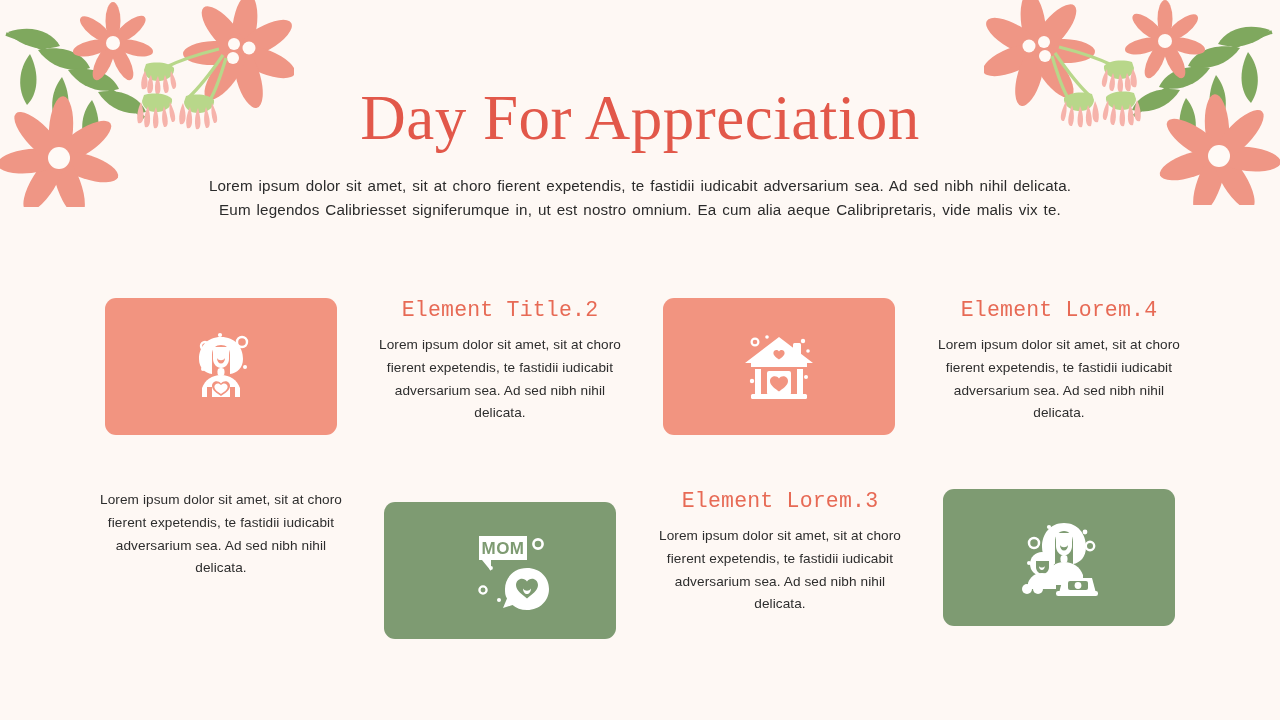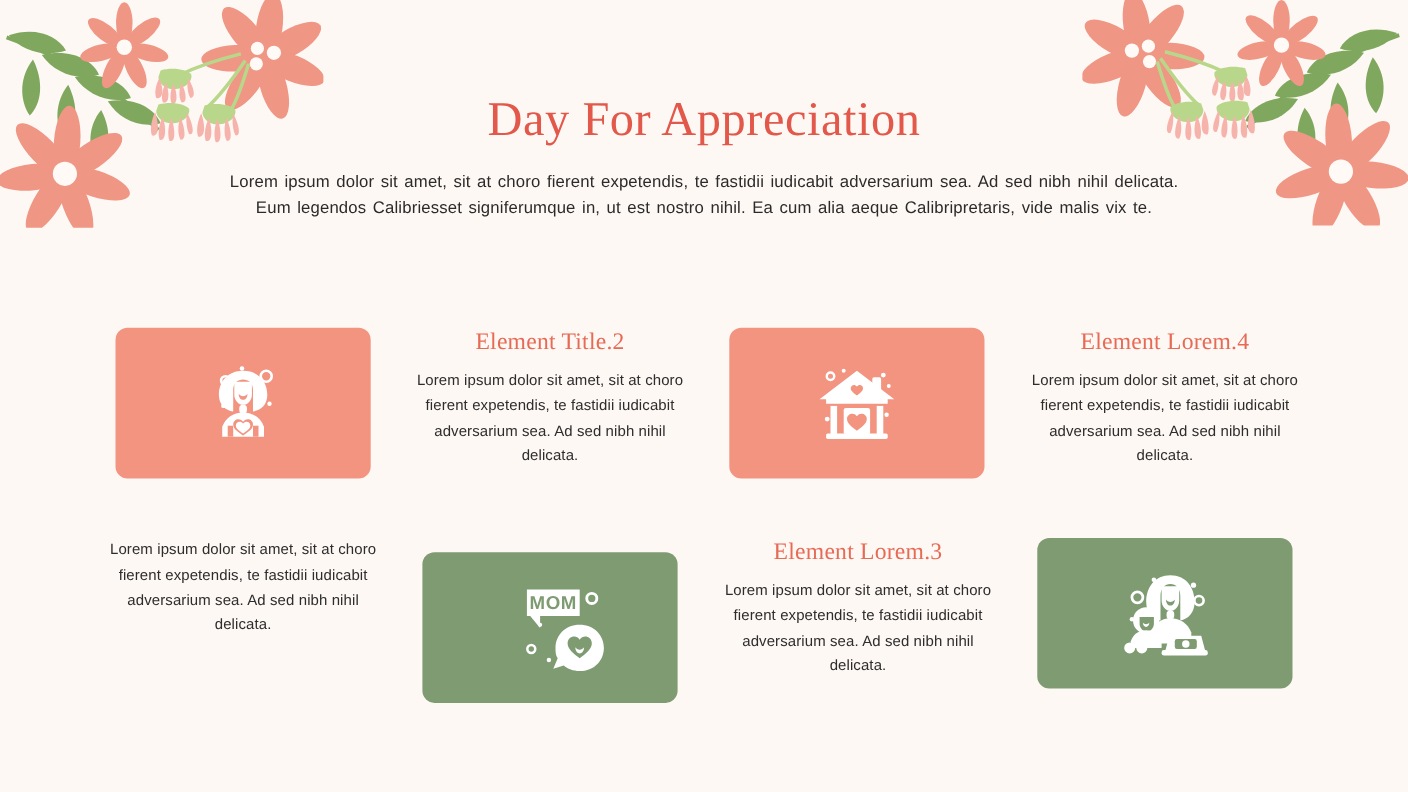--- a/index.html
+++ b/index.html
@@ -13,21 +13,21 @@
 
   
   .floral { position:absolute; pointer-events:none; }
   #floral-top-left  { left:-6px;  top:-8px;  width:300px; height:215px; }
   #floral-top-right { right:-4px; top:-10px; width:300px; height:215px; }
 
   
   .header { position:absolute; left:0; top:86px; width:1280px; text-align:center; }
   .page-title {
     font-family:"Liberation Serif", serif;
-    font-size:44px;
+    font-size:63px;
     font-weight:400;
     color:#e2584a;
     letter-spacing:0.5px;
     line-height:1.04;
   }
   .subtitle-block { margin-top:22px; }
   .subtitle-line {
     font-family:"Liberation Sans", sans-serif;
     font-size:15.2px;
     color:#2b2b2b;
@@ -45,21 +45,21 @@
     width:232px; height:137px;
     border-radius:11px;
     display:flex; align-items:center; justify-content:center;
   }
   .card.coral { background:#f29480; }
   .card.green { background:#7e9b72; }
   .card svg { display:block; }
 
   .textblock { position:absolute; width:252px; text-align:center; }
   .el-title {
-    font-family:Liberation Serif, serif;
+    font-family:Liberation Mono, monospace;
     font-size:21.5px;
     color:#e76a55;
     letter-spacing:0.2px;
     margin-bottom:12px;
   }
   .el-body {
     font-family:"Liberation Sans", sans-serif;
     font-size:13.6px;
     color:#2d2d2d;
     line-height:1.68;
@@ -254,21 +254,21 @@
         </g>
       </g>
     </g>
   </svg>
 </div>
 
 <div class="header">
   <h1 class="page-title">Day For Appreciation</h1>
   <div class="subtitle-block">
     <p class="subtitle-line">Lorem ipsum dolor sit amet, sit at choro fierent expetendis,  te fastidii iudicabit adversarium sea. Ad sed nibh nihil delicata.</p>
-    <p class="subtitle-line">Eum legendos Calibriesset signiferumque in, ut est nostro nihil. Ea cum alia aeque Calibripretaris, vide malis vix te.</p>
+    <p class="subtitle-line">Eum legendos Calibriesset signiferumque in, ut est nostro omnium. Ea cum alia aeque Calibripretaris, vide malis vix te.</p>
   </div>
 </div>
 
 <div class="grid">
 
   <div class="row">
 
     <div class="card coral" id="card-1">
       <span>
         <svg width="84" height="84" viewBox="0 0 84 84" fill="#ffffff">

